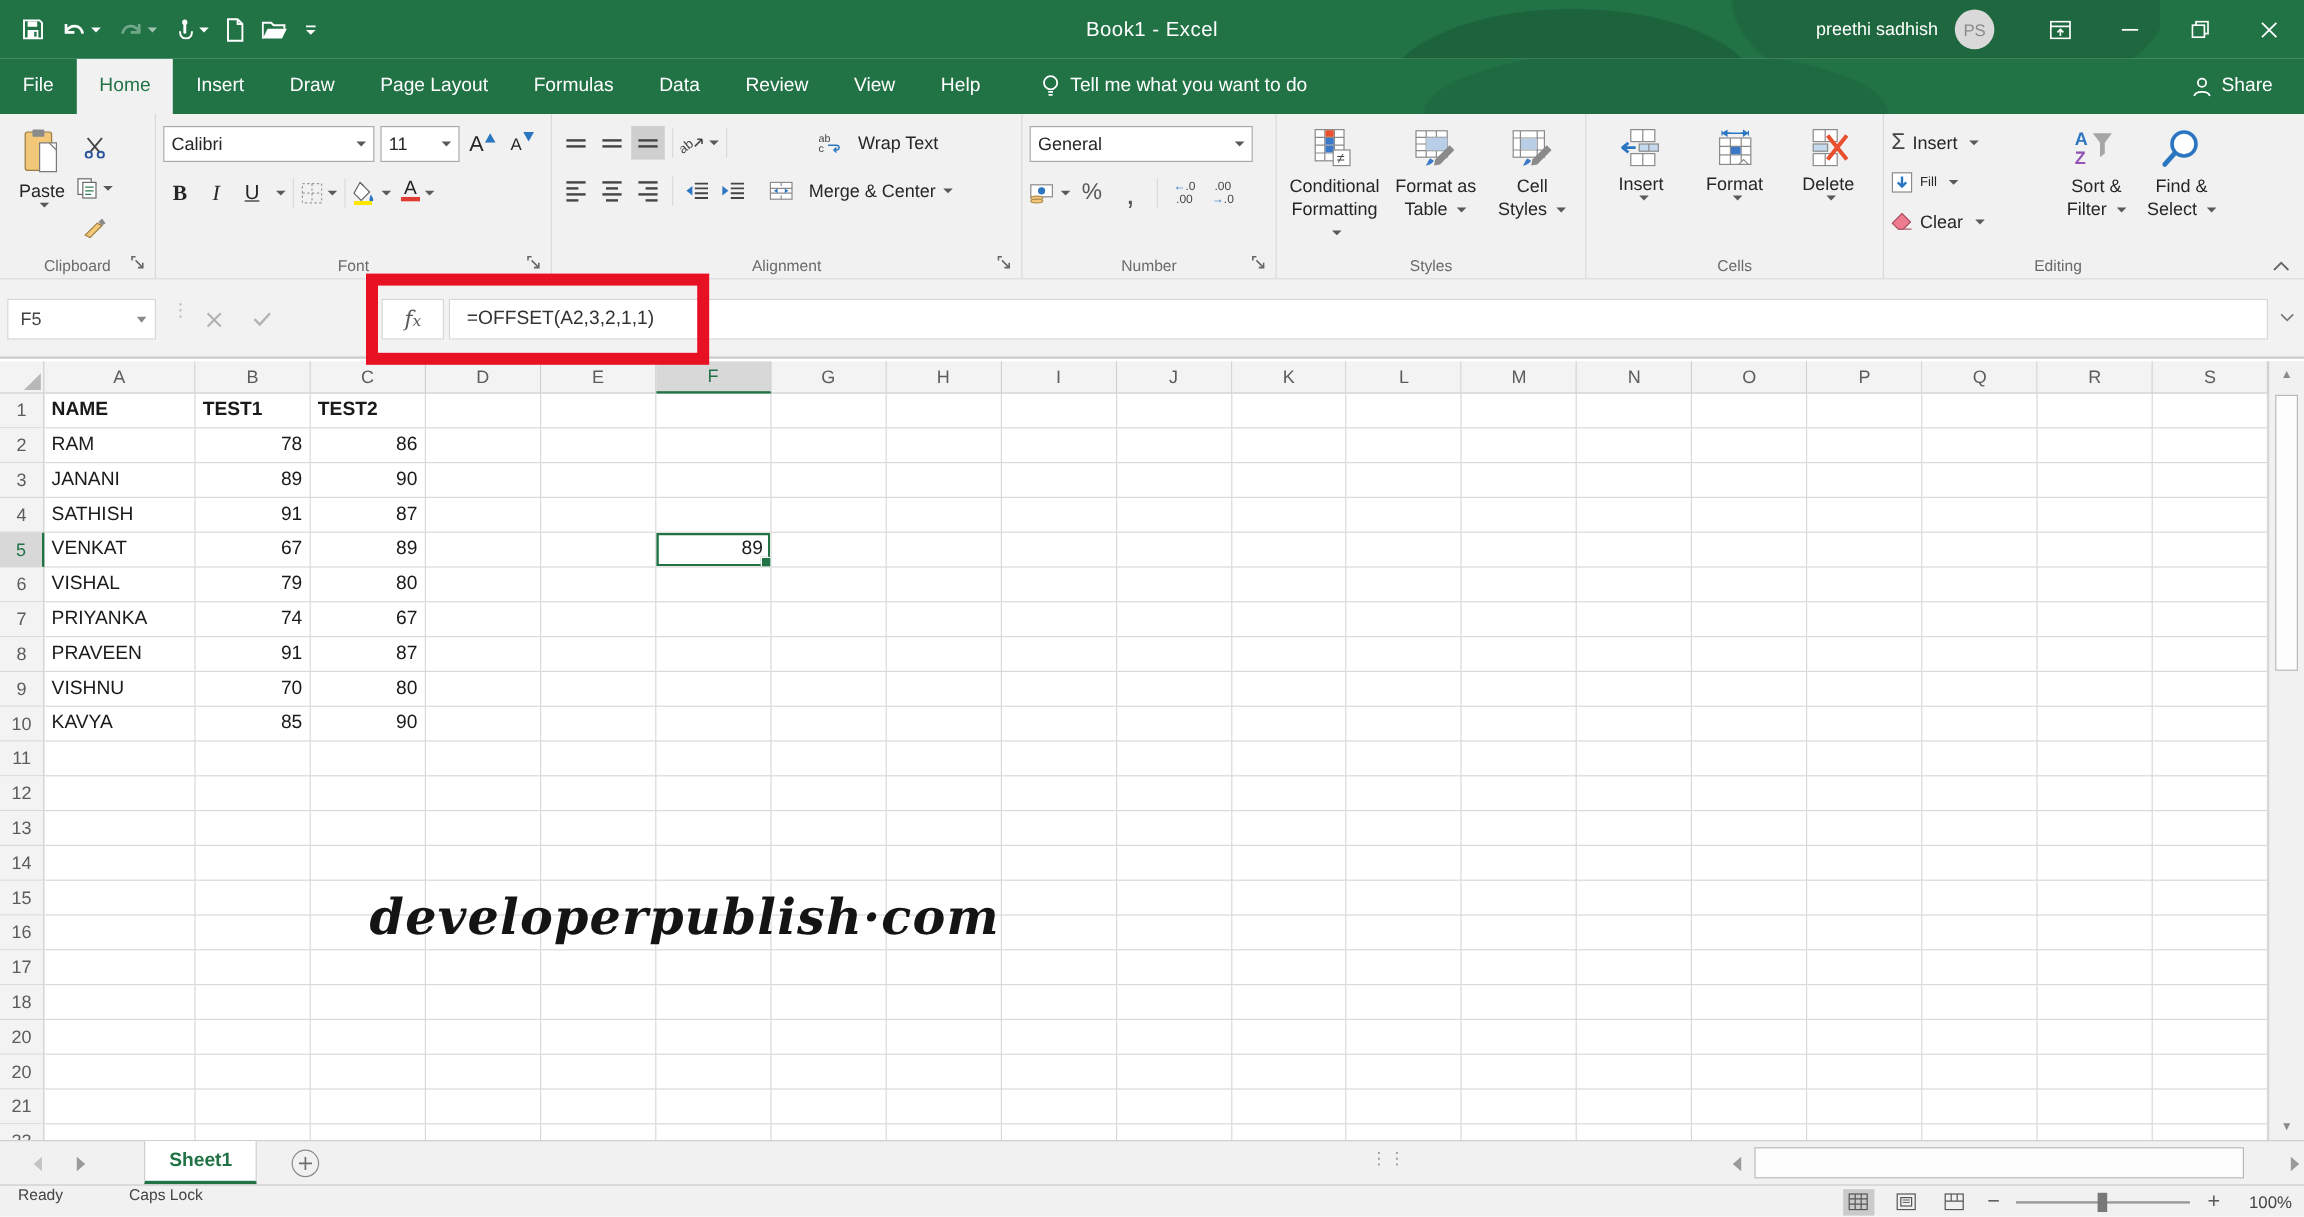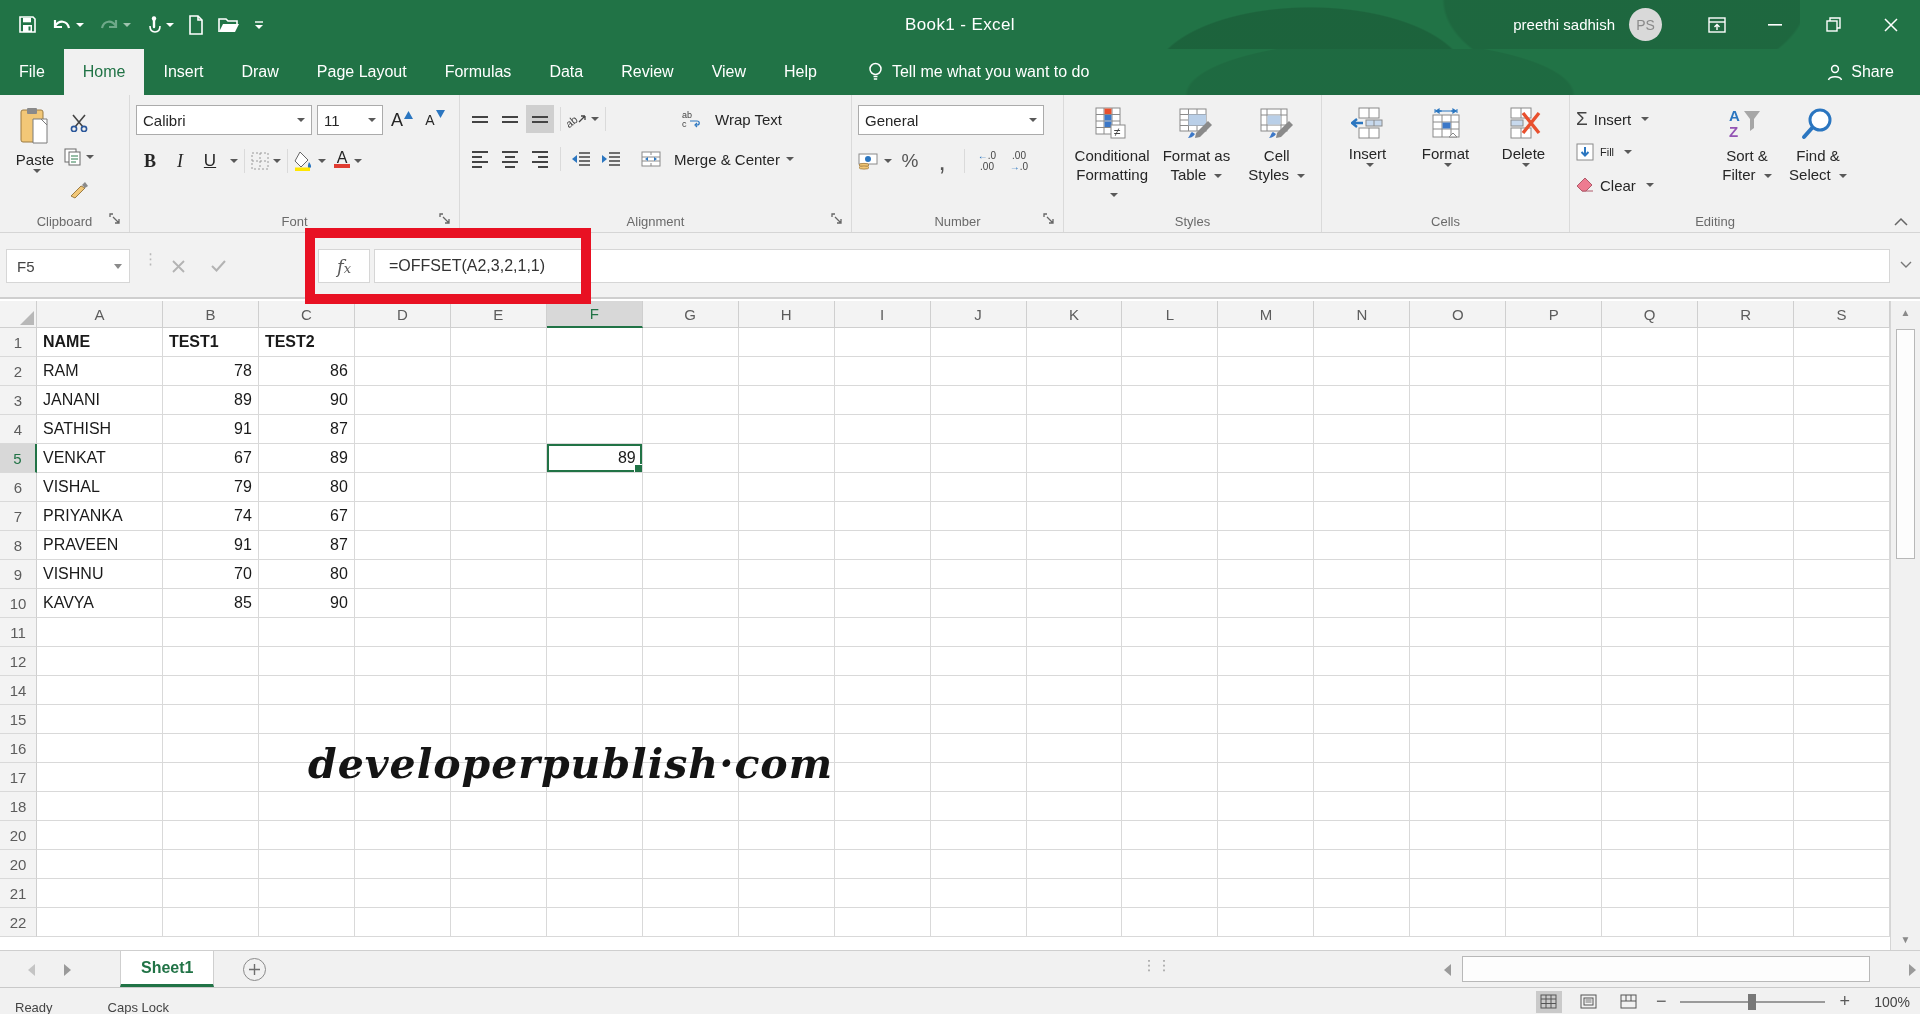--- a/index.html
+++ b/index.html
@@ -90,21 +90,21 @@
   .sheetbar { position:absolute; left:0; top:950px; width:1920px; height:37px; background:#f1f1f1; border-top:1px solid #cfcfcf; }
   .nav-tri { position:absolute; top:13px; width:0; height:0; border-top:6px solid transparent; border-bottom:6px solid transparent; cursor:pointer; }
   .sheettab { position:absolute; left:120px; top:0; height:36px; background:#fff; border-left:1px solid #cfcfcf; border-right:1px solid #cfcfcf; border-bottom:3px solid #217346; display:flex; align-items:center; padding:0 20px; font-size:16px; font-weight:bold; color:#217346; cursor:pointer; }
   .addsheet { position:absolute; left:243px; top:7px; width:23px; height:23px; border:1px solid #8a8a8a; border-radius:50%; color:#6e6e6e; display:flex; align-items:center; justify-content:center; font-size:17px; cursor:pointer; }
   .tabdots { position:absolute; left:1142px; top:6px; color:#9a9a9a; font-size:14px; letter-spacing:1px; }
   .hscroll { position:absolute; left:1440px; top:4px; width:480px; height:29px; }
   .hthumb { position:absolute; left:22px; top:1px; width:408px; height:26px; background:#fdfdfd; border:1px solid #b8b8b8; }
 
   
   .statusbar { position:absolute; left:0; top:987px; width:1920px; height:27px; background:#f1f1f1; border-top:1px solid #c9c9c9; font-size:13px; color:#444; }
-  .sb-left { position:absolute; left:15px; top:0; height:27px; display:flex; align-items:flex-end; gap:55px; }
+  .sb-left { position:absolute; left:15px; top:0; height:27px; display:flex; align-items:flex-start; gap:55px; }
   .sb-right { position:absolute; right:10px; top:0; height:27px; display:flex; align-items:center; gap:14px; }
   .viewbtn { width:26px; height:22px; display:flex; align-items:center; justify-content:center; cursor:pointer; }
   .viewbtn.pressed { background:#cacaca; }
   .zoomtrack { width:145px; height:2px; background:#9a9a9a; position:relative; }
   .zoomthumb { position:absolute; left:68px; top:-7px; width:8px; height:16px; background:#787878; }
   .zsign { font-size:18px; color:#595959; cursor:pointer; }
   .zoomval { width:46px; text-align:right; font-size:14px; }
   svg { display:block; }
 </style>
 </head>
@@ -899,20 +899,42 @@
       <div class="gcell" style="width: 96px;"></div>
       <div class="gcell" style="width: 96px;"></div>
       <div class="gcell" style="width: 96px;"></div>
       <div class="gcell" style="width: 96px;"></div>
       <div class="gcell" style="width: 96px;"></div>
       <div class="gcell" style="width: 96px;"></div>
       <div class="gcell" style="width: 96px;"></div>
       <div class="gcell" style="width: 96px;"></div>
     </div>
     <div class="grow">
+      <div class="rhdr" style="width: 37px;">13</div>
+      <div class="gcell" style="width: 126px;"></div>
+      <div class="gcell" style="width: 96px;"></div>
+      <div class="gcell" style="width: 96px;"></div>
+      <div class="gcell" style="width: 96px;"></div>
+      <div class="gcell" style="width: 96px;"></div>
+      <div class="gcell" style="width: 96px;"></div>
+      <div class="gcell" style="width: 96px;"></div>
+      <div class="gcell" style="width: 96px;"></div>
+      <div class="gcell" style="width: 96px;"></div>
+      <div class="gcell" style="width: 96px;"></div>
+      <div class="gcell" style="width: 96px;"></div>
+      <div class="gcell" style="width: 96px;"></div>
+      <div class="gcell" style="width: 96px;"></div>
+      <div class="gcell" style="width: 96px;"></div>
+      <div class="gcell" style="width: 96px;"></div>
+      <div class="gcell" style="width: 96px;"></div>
+      <div class="gcell" style="width: 96px;"></div>
+      <div class="gcell" style="width: 96px;"></div>
+      <div class="gcell" style="width: 96px;"></div>
+    </div>
+    <div class="grow">
       <div class="rhdr" style="width: 37px;">14</div>
       <div class="gcell" style="width: 126px;"></div>
       <div class="gcell" style="width: 96px;"></div>
       <div class="gcell" style="width: 96px;"></div>
       <div class="gcell" style="width: 96px;"></div>
       <div class="gcell" style="width: 96px;"></div>
       <div class="gcell" style="width: 96px;"></div>
       <div class="gcell" style="width: 96px;"></div>
       <div class="gcell" style="width: 96px;"></div>
       <div class="gcell" style="width: 96px;"></div>

